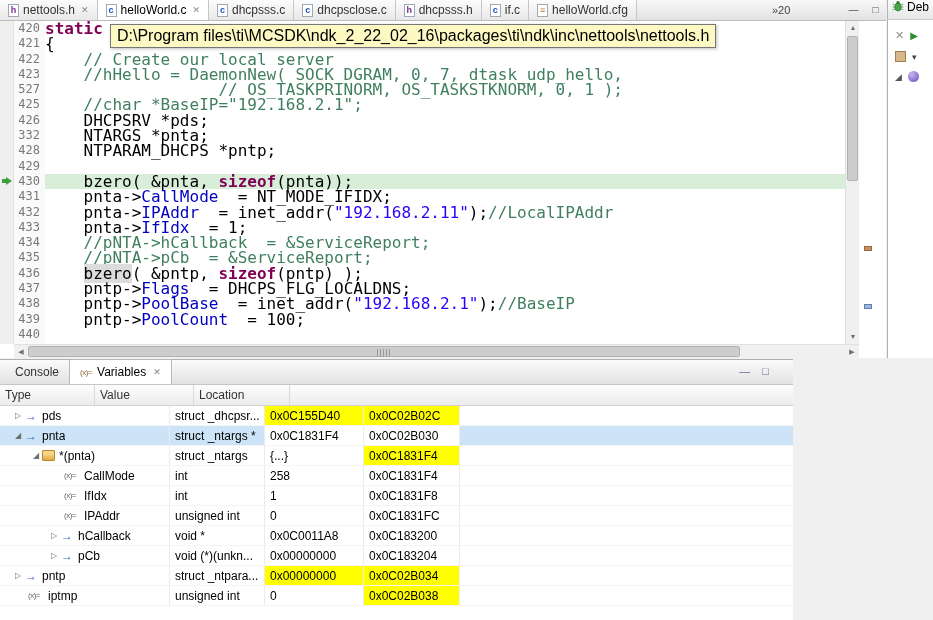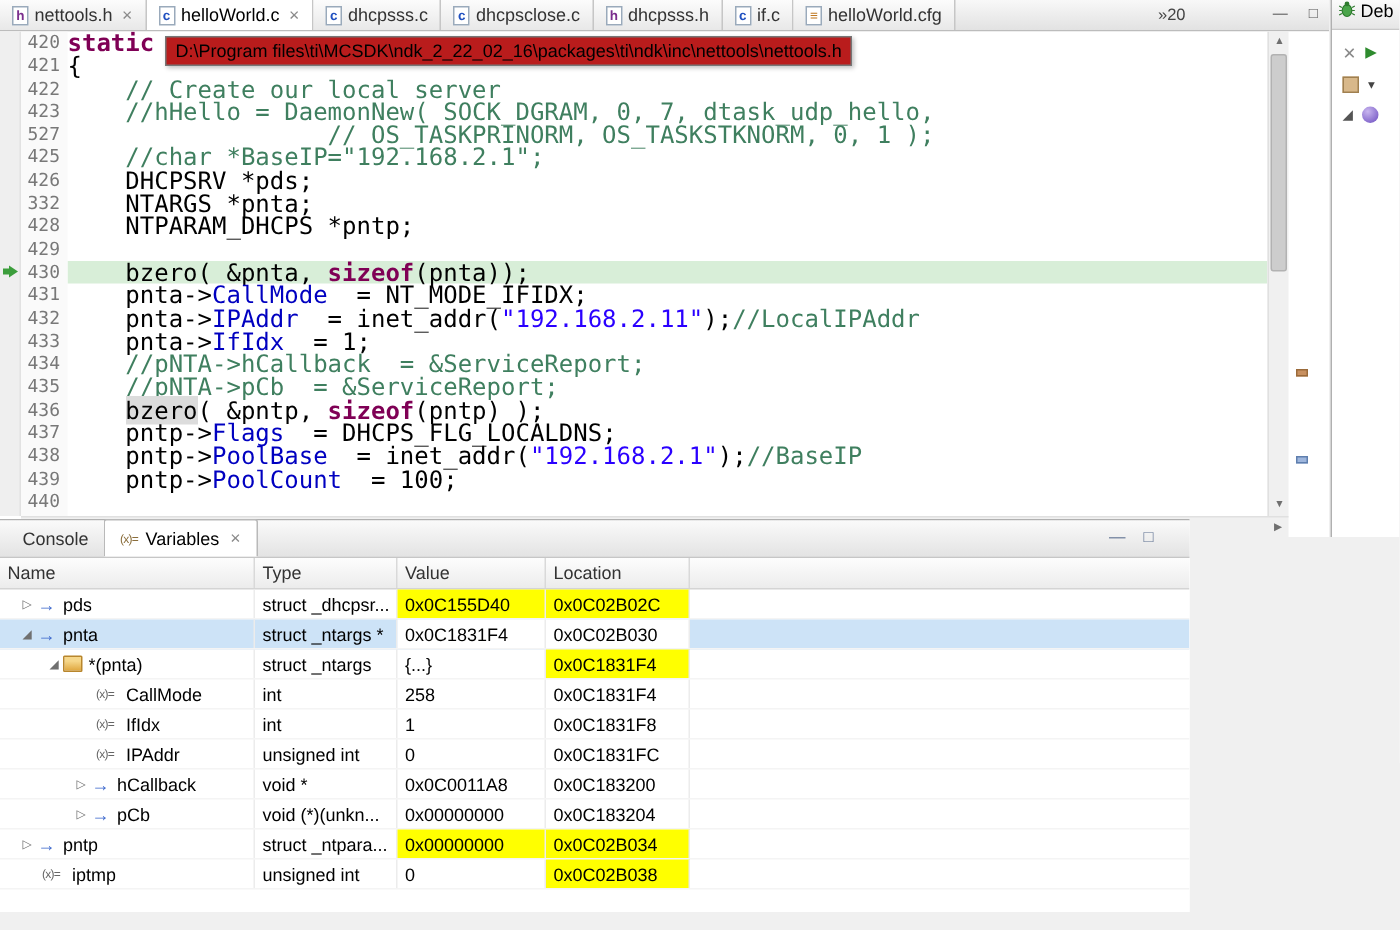--- a/index.html
+++ b/index.html
@@ -43,35 +43,35 @@
   .vscroll{position:absolute;right:27px;top:0;bottom:14px;width:14px;background:#f0f0f0;border-left:1px solid #e0e0e0}
   .vthumb{position:absolute;left:1px;right:1px;top:15px;height:145px;background:#cdcdcd;border:1px solid #b2b2b2;border-radius:2px}
   .hscroll{position:absolute;left:14px;right:27px;bottom:0;height:14px;background:#f0f0f0;border-top:1px solid #e0e0e0}
   .hthumb{position:absolute;top:1px;bottom:1px;left:14px;width:712px;background:#cdcdcd;border:1px solid #b2b2b2;border-radius:2px}
   .grip{position:absolute;left:50%;top:2px;width:13px;height:8px;margin-left:-7px;background:repeating-linear-gradient(90deg,#9a9a9a 0 1px,rgba(0,0,0,0) 1px 3px)}
   .sarrow{position:absolute;width:14px;height:14px;font-size:7px;color:#6f6f6f;text-align:center;line-height:14px}
   .sarrow.up{top:0;left:0}
   .sarrow.down{bottom:0;left:0}
   .sarrow.left{left:0;top:0}
   .sarrow.right{right:0;top:0}
-  .tooltip{position:absolute;left:110px;top:3px;background:#b91c1c;border:1px solid #767676;padding:2px 6px;font-size:12px;white-space:nowrap;z-index:6;box-shadow:1px 1px 3px rgba(0,0,0,.25)}
+  .tooltip{position:absolute;left:110px;top:3px;background:#fef9c3;border:1px solid #767676;padding:2px 6px;font-size:16px;white-space:nowrap;z-index:6;box-shadow:1px 1px 3px rgba(0,0,0,.25)}
 
   
   .debug-panel{position:absolute;left:887px;top:0;width:46px;height:358px;background:#fff;border-left:1px solid #b0b0b0}
   .dbg-title{height:20px;display:flex;gap:3px;padding-left:4px;background:linear-gradient(#fbfbfb,#e6e6e6);border-bottom:1px solid #c9c9c9;white-space:nowrap;overflow:hidden}
   .dbg-row{display:flex;gap:6px;padding:9px 0 0 7px;align-items:center}
   .dbg-btn.terminate{color:#8a8a8a;font-weight:bold;font-size:11px}
   .dbg-btn.resume{color:#2e8b2e;font-size:10px}
   .restart-chip{display:inline-block;width:11px;height:11px;background:#d8b88a;border:1px solid #a08050}
   .dd{color:#444;font-size:9px}
   .dbg-twisty{color:#555;font-size:9px}
   .target-ball{display:inline-block;width:11px;height:11px;border-radius:50%;background:radial-gradient(circle at 35% 30%,#c9b6ef,#6a4bbf)}
 
   
-  .bottom-panel{position:absolute;left:0;top:346px;width:793px;height:262px;background:#fff;border-top:1px solid #b0b0b0}
+  .bottom-panel{position:absolute;left:0;top:359px;width:793px;height:262px;background:#fff;border-top:1px solid #b0b0b0}
   .view-tabbar{position:absolute;left:0;top:0;right:0;height:25px;background:linear-gradient(#fafafa,#e3e3e3);border-bottom:1px solid #c6c6c6;display:flex;align-items:flex-end;padding-left:5px}
   .vtab{display:flex;align-items:center;gap:5px;height:24px;padding:0 10px;color:#333;white-space:nowrap}
   .vtab.active{background:#fff;border:1px solid #b9b9b9;border-bottom:none;border-radius:2px 2px 0 0;height:25px;color:#000}
   .vicon-tab{font-size:8px;color:#8a6d3b;letter-spacing:-0.5px}
   .panel-btns{position:absolute;right:24px;top:5px;display:flex;gap:12px;color:#5f7292;font-size:11px}
 
   .var-table{position:absolute;left:0;top:25px;right:0;bottom:0;overflow:hidden;background:#fff}
   .vheader{display:flex;height:21px;line-height:21px;background:linear-gradient(#fdfdfd,#ececec);border-bottom:1px solid #d4d4d4}
   .hcell{padding-left:5px;border-right:1px solid #d9d9d9;color:#333;white-space:nowrap;overflow:hidden}
   .hcell.name{width:170px}
@@ -226,21 +226,20 @@
         <span class="tclose">✕</span>
       </div>
       <div class="panel-btns">
         <span>—</span>
         <span>□</span>
       </div>
     </div>
 
     <div class="var-table">
       <div class="vheader">
-          <div class="hcell name">Name</div>
           <div class="hcell type">Type</div>
           <div class="hcell value">Value</div>
           <div class="hcell loc">Location</div>
           <div class="hcell fill"></div>
         </div>
       <div class="vrows">
           <div class="vrow">
             <div class="vcell name" style="padding-left: 12px;">
               <span class="twisty">▷</span>
               <span class="vicon pointer">→</span>

